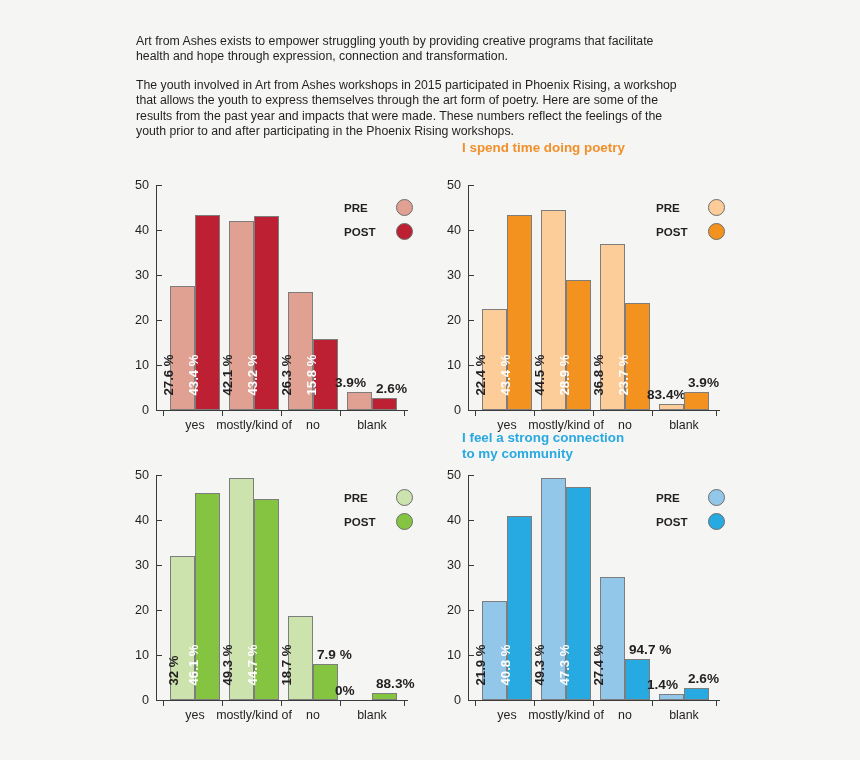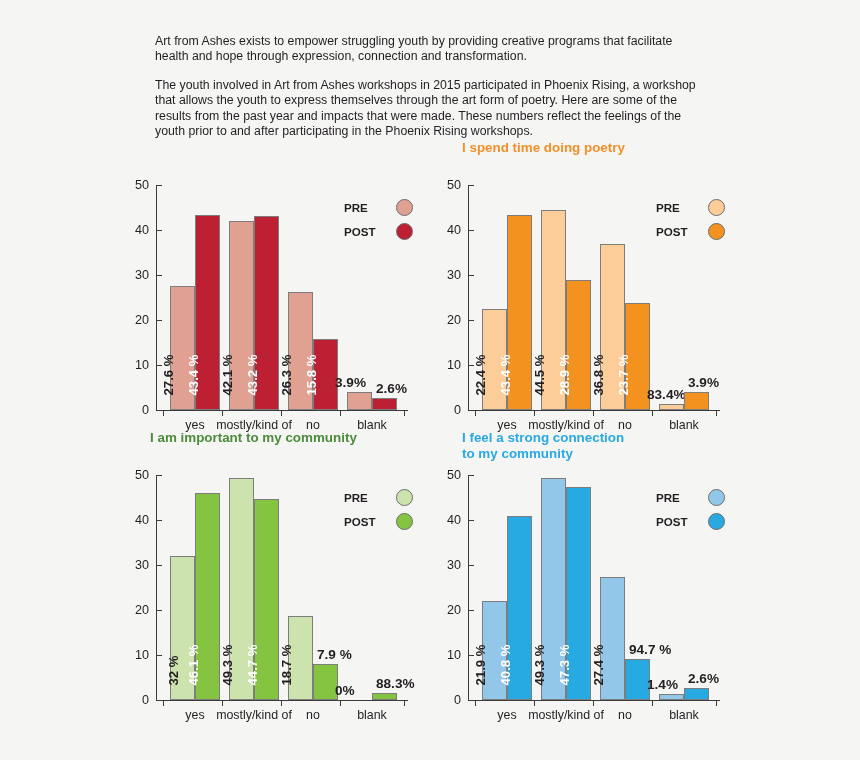--- a/index.html
+++ b/index.html
@@ -12,21 +12,21 @@
     height: 760px;
     position: relative;
     font-family: "Liberation Sans", sans-serif;
     color: #231f20;
     overflow: hidden;
   }
 
   
   #intro {
     position: absolute;
-    left: 155px;
+    left: 136px;
     top: 34px;
     width: 548px;
   }
   .para {
     font-size: 12.3px;
     line-height: 15.4px;
     color: #231f20;
     margin: 0 0 13px 0;
   }
 
@@ -301,21 +301,20 @@
         <span class="legend-label">PRE</span>
         <span class="legend-dot" style="background: rgb(252, 204, 153);"></span>
       </div>
       <div class="legend-row">
         <span class="legend-label">POST</span>
         <span class="legend-dot" style="background: rgb(243, 146, 31);"></span>
       </div>
     </div>
   </div>
 <div class="chart" id="chart-2">
-    <div class="chart-title" style="color: rgb(75, 139, 59);">I am important to my community</div>
     <div class="plot">
       <div class="axis-v"></div>
       <div class="axis-h"></div>
       <div class="ytick" style="top: 225px;"></div>
       <div class="ylabel-wrap" style="top: 225px;">
         <div class="ylabel">0</div>
       </div>
       <div class="ytick" style="top: 180px;"></div>
       <div class="ylabel-wrap" style="top: 180px;">
         <div class="ylabel">10</div>

